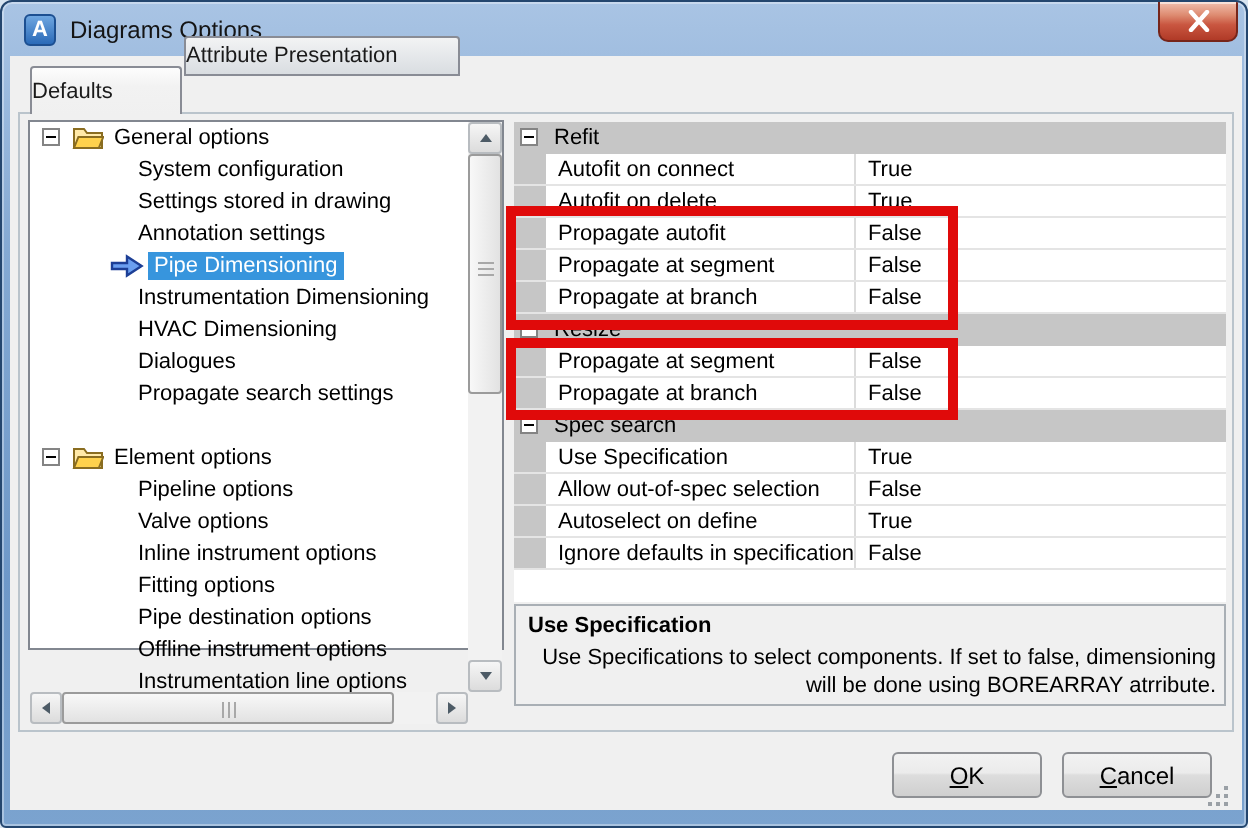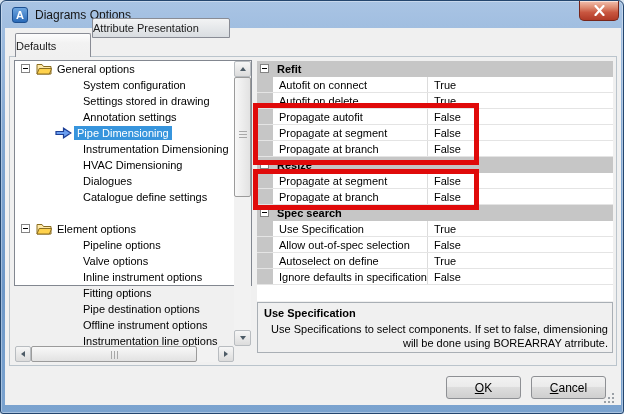--- a/index.html
+++ b/index.html
@@ -23,26 +23,26 @@
   
   .tab{position:absolute;box-sizing:border-box;border:1px solid #898c95;border-radius:2px 2px 0 0;
     display:flex;align-items:center;font-size:11px;color:#1a1a1a;}
   #tab-defaults{left:14px;top:32px;width:76px;height:24px;border-bottom:none;z-index:3;
     background:linear-gradient(180deg,#fdfdfd,#f2f2f2 40%,#f0f0f0);}
   #tab-attr{left:91px;top:17px;width:138px;height:20px;z-index:1;
     background:linear-gradient(180deg,#f2f3f4,#d9dde1);}
   #tabpage{position:absolute;left:8px;top:55px;width:608px;height:310px;box-sizing:border-box;
     background:#f0f0f0;border:1px solid #bac4cc;z-index:2;}
   
-  #tree{position:absolute;left:13px;top:59px;width:238px;height:226px;box-sizing:border-box;
+  #tree{position:absolute;left:13px;top:59px;width:238px;height:265px;box-sizing:border-box;
     background:#fff;border:1px solid #828790;z-index:4;}
   #treecontent{position:absolute;left:0;top:0;width:219px;height:285px;overflow:hidden;}
   .trow{position:absolute;left:0;width:219px;height:16px;}
   .tlabel{position:absolute;top:2px;font-size:11px;white-space:nowrap;color:#000;}
-  .tlabel.g{left:42px;} .tlabel.c{left:68px;}
+  .tlabel.g{left:42px;} .tlabel.c{left:54px;}
   .tlabel.sel{left:59px;top:1px;background:#3795dd;color:#fff;padding:1px 3px;}
   .exp{position:absolute;width:9px;height:9px;box-sizing:border-box;background:#fff;border:1px solid #848484;}
   .exp::after{content:"";position:absolute;left:1px;right:1px;top:3px;height:1px;background:#000;}
   .trow .exp{left:6px;top:3px;}
   .folder{position:absolute;left:21px;top:2px;}
   .selarrow{position:absolute;left:40px;top:2px;}
   
   .sb-track{position:absolute;background:#f2f2f2;}
   #vsb{left:219px;top:0;width:17px;height:285px;}
   #hsb{left:0;top:285px;width:219px;height:16px;}
@@ -58,21 +58,21 @@
   #hthumb::after{content:"";position:absolute;left:79px;top:4px;width:8px;height:8px;
     background:repeating-linear-gradient(90deg,#a8a8a8 0 1px,transparent 1px 3px);}
   .tri-up{width:0;height:0;border-left:3.5px solid transparent;border-right:3.5px solid transparent;border-bottom:4.5px solid #4d5b66;}
   .tri-dn{width:0;height:0;border-left:3.5px solid transparent;border-right:3.5px solid transparent;border-top:4.5px solid #4d5b66;}
   .tri-lf{width:0;height:0;border-top:3.5px solid transparent;border-bottom:3.5px solid transparent;border-right:4.5px solid #4d5b66;}
   .tri-rt{width:0;height:0;border-top:3.5px solid transparent;border-bottom:3.5px solid transparent;border-left:4.5px solid #4d5b66;}
   
   #grid{position:absolute;left:256px;top:60px;width:356px;height:240px;background:#fff;z-index:4;}
   .ghead{position:absolute;left:0;width:356px;height:16px;background:#c6c6c6;}
   .ghead .exp{left:3px;top:3px;background:#fff;}
-  .ghlabel{position:absolute;left:20px;top:2px;font-size:11px;font-weight:bold;color:#000;white-space:nowrap;}
+  .ghlabel{position:absolute;left:20px;top:2px;font-size:11px;font-weight:normal;color:#000;white-space:nowrap;}
   .grow{position:absolute;left:0;width:356px;height:16px;background:#fff;box-sizing:border-box;border-bottom:1px solid #e4e4e4;}
   .strip{position:absolute;left:0;top:0;width:16px;height:15px;background:#c6c6c6;}
   .gname{position:absolute;left:22px;top:2px;font-size:11px;white-space:nowrap;color:#000;}
   .gval{position:absolute;left:170px;top:0;width:186px;height:15px;box-sizing:border-box;
     border-left:1px solid #dcdcdc;padding:2px 0 0 6px;font-size:11px;color:#000;}
   
   #help{position:absolute;left:256px;top:301px;width:356px;height:51px;box-sizing:border-box;
     background:#f0f0f0;border:1px solid #a9afb5;z-index:4;}
   #helptitle{position:absolute;left:6px;top:4px;font-size:11px;font-weight:bold;color:#000;}
   #helptext{position:absolute;left:6px;top:19px;width:344px;font-size:11px;line-height:14px;color:#000;text-align:right;}
@@ -143,21 +143,21 @@
       <div class="trow" style="top:80px">
         <span class="tlabel c">Instrumentation Dimensioning</span>
         </div>
       <div class="trow" style="top:96px">
         <span class="tlabel c">HVAC Dimensioning</span>
         </div>
       <div class="trow" style="top:112px">
         <span class="tlabel c">Dialogues</span>
         </div>
       <div class="trow" style="top:128px">
-        <span class="tlabel c">Catalogue define settings</span>
+        <span class="tlabel c">Propagate search settings</span>
         </div>
 
       <div class="trow" style="top:160px">
         <span class="exp"></span>
         <svg class="folder" width="16" height="12" viewBox="0 0 16 12">
           <path d="M1 1.5 h5 l1.5 2 H15 V11 H1 Z" fill="#ffe9a8" stroke="#8a6d20"></path>
           <path d="M1 11 L3.2 5.5 H15.6 L13.4 11 Z" fill="#ffd24d" stroke="#8a6d20"></path>
         </svg>
         <span class="tlabel g">Element options</span>
       </div>

